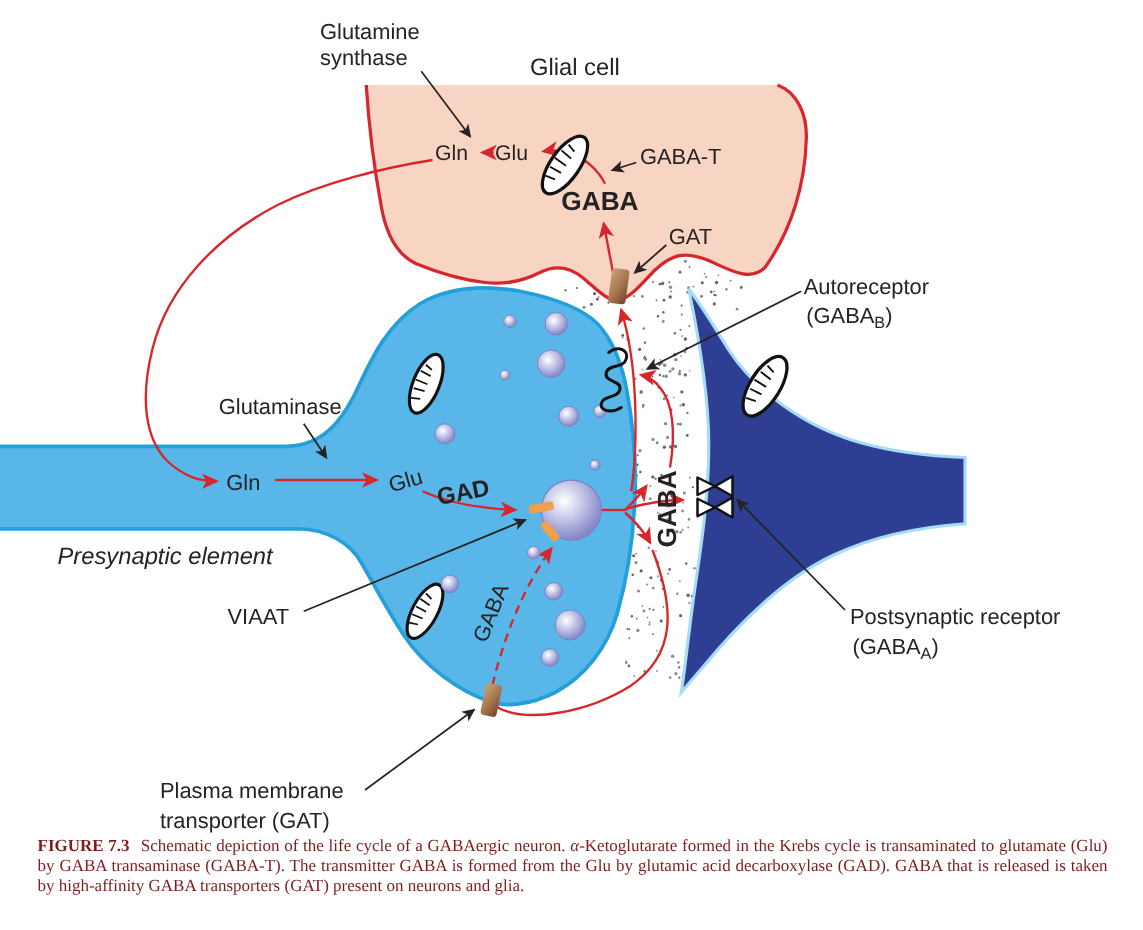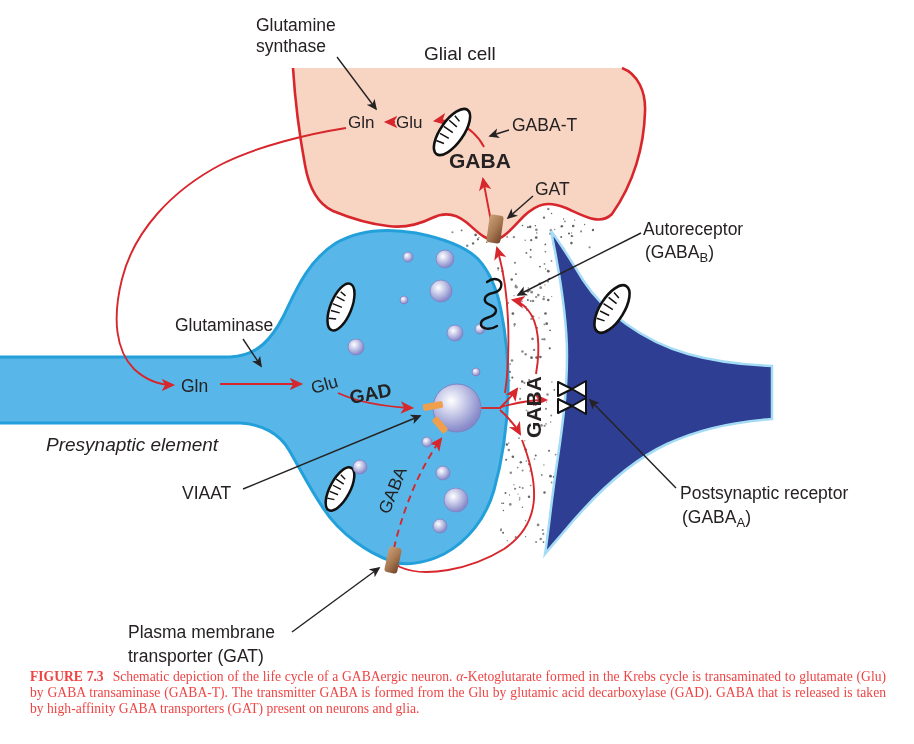--- a/index.html
+++ b/index.html
@@ -5,21 +5,21 @@
   html,body{margin:0;padding:0;background:#ffffff;}
   #stage{position:relative;width:914px;height:724px;background:#ffffff;overflow:hidden;
          font-family:"Liberation Sans",sans-serif;}
   svg text{fill:#262223;}
   .lbl{font-size:17.5px;}
   .lbl-sm{font-size:17px;}
   .bold{font-weight:bold;}
   .italic{font-style:italic;}
   #caption{position:absolute;left:30px;top:669px;width:856px;
            font-family:"Liberation Serif",serif;font-size:13.6px;line-height:16.2px;
-           color:#ef4444;text-align:justify;}
+           color:#7f1d1d;text-align:justify;}
   #caption .tag{font-weight:bold;margin-right:9px;}
   #caption i{font-style:italic;}
 </style>
 </head>
 <body>
 
 <div id="stage">
 <svg width="914" height="688" viewBox="0 0 914 688">
   <defs>
     <marker id="ar" viewBox="0 0 10 10" refX="8" refY="5" markerWidth="7.5" markerHeight="7.5" orient="auto-start-reverse">

